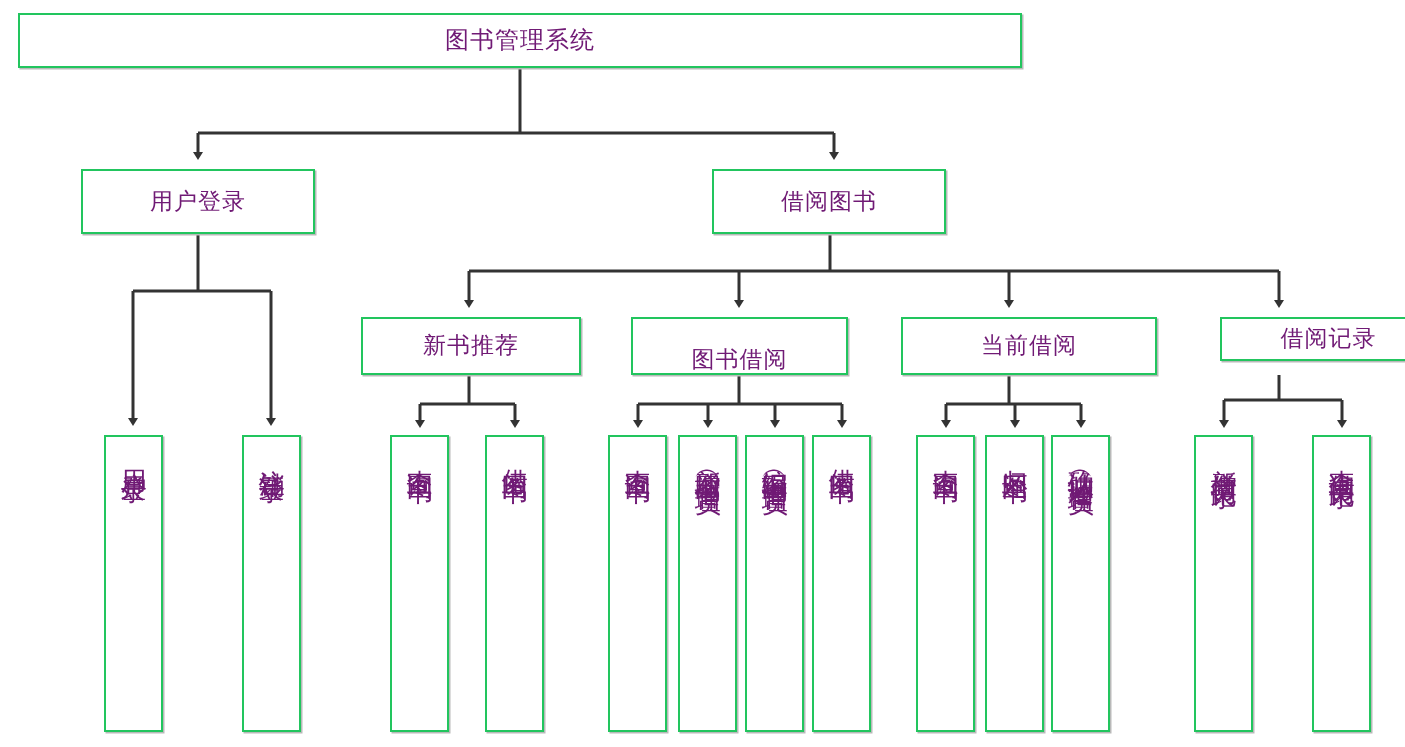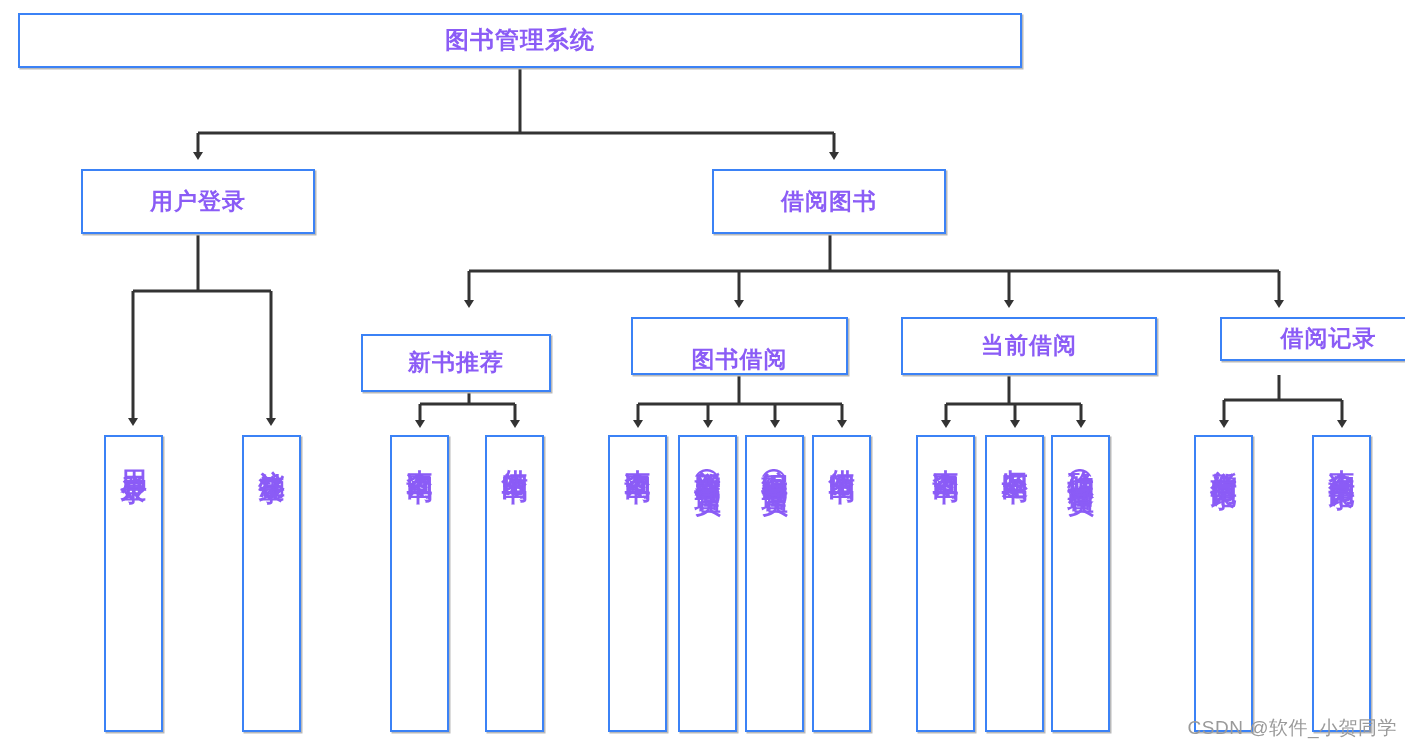--- a/index.html
+++ b/index.html
@@ -21,29 +21,28 @@
     position: absolute;
     left: 0;
     top: 0;
     width: 1405px;
     height: 747px;
     pointer-events: none;
   }
   .node {
     position: absolute;
     box-sizing: border-box;
-    border: 2px solid #3b82f6;
+    border: 2px solid #22c55e;
     background: #ffffff;
     display: flex;
     align-items: center;
     justify-content: center;
     text-align: center;
-    color: #8b5cf6;
+    color: #701a75;
     box-shadow: 1.5px 1.5px 0 0 #b9b9b9;
-    font-weight: bold;
   }
   .node .label {
     display: block;
     line-height: 1.18;
     letter-spacing: 1px;
   }
   
   .node.h .label {
     writing-mode: horizontal-tb;
     font-size: 23px;
@@ -131,21 +130,21 @@
     <span class="label">图书管理系统</span>
   </div>
 
   <div class="node h" style="left:81px; top:169px; width:234px; height:65px;">
     <span class="label">用户登录</span>
   </div>
   <div class="node h" style="left:712px; top:169px; width:234px; height:65px;">
     <span class="label">借阅图书</span>
   </div>
 
-  <div class="node h" style="left:361px; top:334px; width:190px; height:58px;">
+  <div class="node h" style="left:361px; top:317px; width:220px; height:58px;">
     <span class="label">新书推荐</span>
   </div>
   <div class="node h" style="left:631px; top:317px; width:217px; height:58px;align-items:flex-end;">
     <span class="label">图书借阅</span>
   </div>
   <div class="node h" style="left:901px; top:317px; width:256px; height:58px;">
     <span class="label">当前借阅</span>
   </div>
   <div class="node h" style="left:1220px; top:317px; width:217px; height:44px;">
     <span class="label">借阅记录</span>
@@ -188,15 +187,14 @@
     <span class="label">确认归还（管理员）</span>
   </div>
 
   <div class="node v" style="left:1194px; top:435px; width:59px; height:297px;">
     <span class="label">新增借阅记录</span>
   </div>
   <div class="node v" style="left:1312px; top:435px; width:59px; height:297px;">
     <span class="label">查询借阅记录</span>
   </div>
 
-  <div id="watermark">CSDN @软件_小贺同学</div>
 
 </div>
 
 </body></html>

